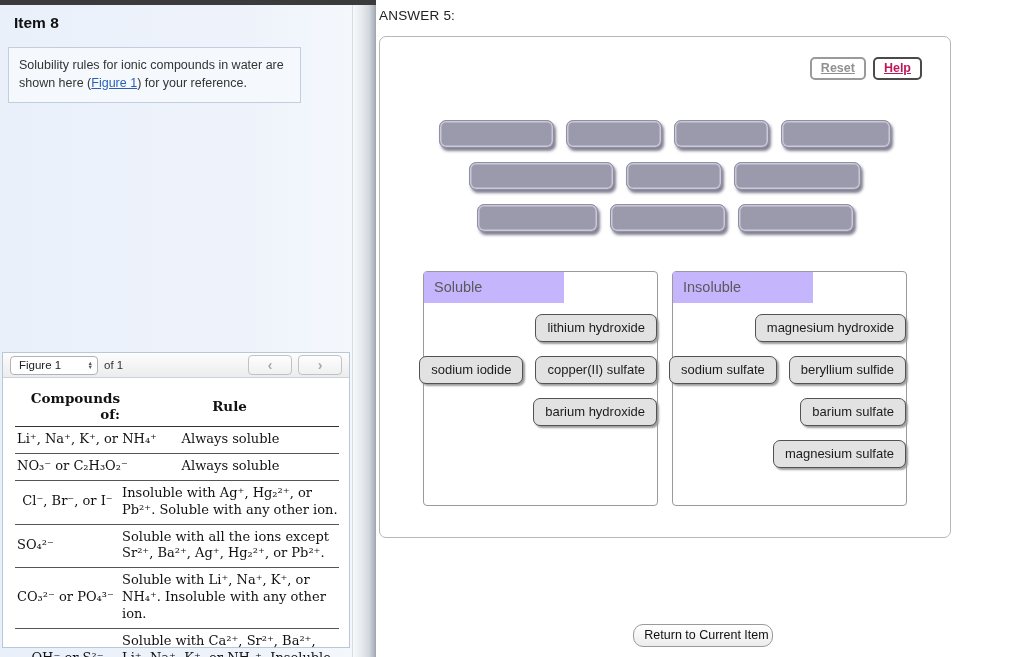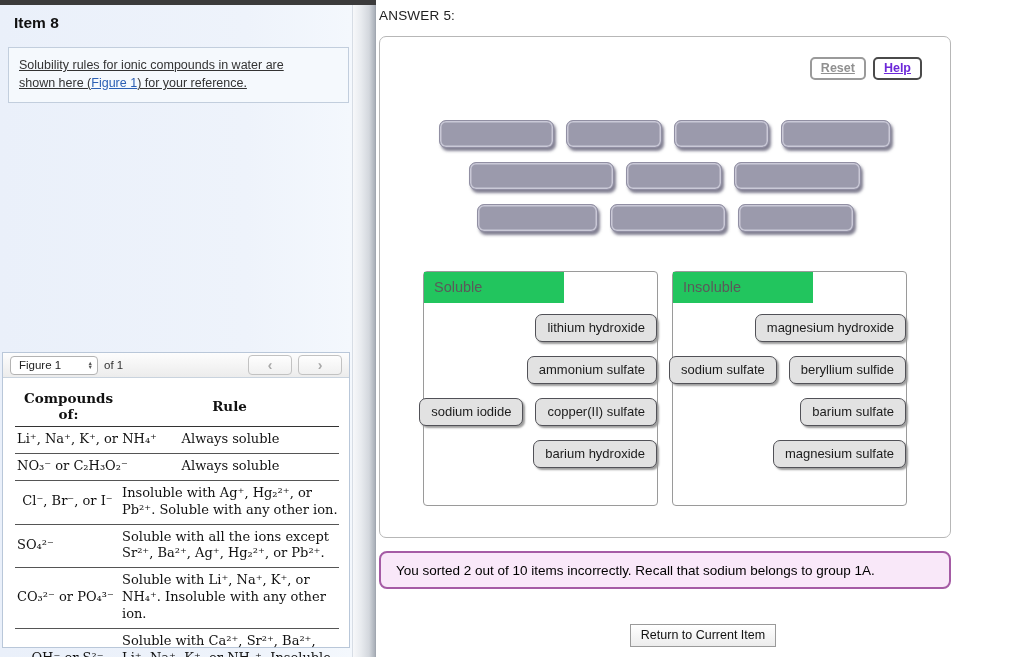--- a/index.html
+++ b/index.html
@@ -14,23 +14,23 @@
     background:linear-gradient(to right,#eaf0fa 0%,#eef3fb 70%,#f4f8fd 100%);
   }
   .top-bar{position:absolute;top:0;left:0;width:376px;height:5px;background:#3b3b3b;z-index:5;}
   .splitter{
     position:absolute;top:0;left:352px;width:24px;height:657px;
     background:linear-gradient(to right,#f7f8fa 0%,#e8ebef 35%,#d3d7dd 70%,#aab0b9 95%,#9aa0a9 100%);
     border-left:1px solid #d7dde5;box-sizing:border-box;z-index:4;
   }
   .item-title{position:absolute;top:14px;left:14px;font-size:15.5px;color:#111;font-weight:bold;}
   .intro-box{
-    position:absolute;top:47px;left:8px;width:341px;box-sizing:border-box;
-    background:#f5f9fd;border:1px solid #c2cedd;padding:8px 26px 10px 10px;
-    font-size:12.5px;color:#333;line-height:1.45;text-decoration:underline;
+    position:absolute;top:47px;left:8px;width:293px;box-sizing:border-box;
+    background:#f5f9fd;border:1px solid #c2cedd;padding:8px 4px 10px 10px;
+    font-size:12.5px;color:#333;line-height:1.45;
   }
   .intro-box a{color:#2b5fb4;text-decoration:underline;cursor:pointer;}
   
   .figure-widget{
     position:absolute;top:352px;left:2px;width:348px;height:296px;box-sizing:border-box;
     background:#fff;border:1px solid #b9c7d9;
   }
   .figure-nav{
     height:25px;box-sizing:border-box;display:flex;align-items:center;gap:6px;
     padding:0 7px;background:linear-gradient(#fdfdfd,#ececec);
@@ -48,75 +48,75 @@
     background:linear-gradient(#fefefe,#f0f0f0);color:#a9a9a9;font-size:14px;font-weight:bold;
     display:flex;align-items:center;justify-content:center;cursor:pointer;
   }
   .nav-btn.first{margin-left:auto;}
   
   .sol-table{
     margin:9px 12px 0 12px;width:324px;border-collapse:collapse;table-layout:fixed;
     font-family:"DejaVu Serif","Liberation Serif",serif;font-size:13px;color:#111;
   }
   .sol-table th{border-bottom:1px solid #333;padding:3px 0 4px 0;font-size:13.5px;}
-  .sol-table th.compound-h{width:32%;text-align:center;padding-left:2px;}
+  .sol-table th.compound-h{width:32%;text-align:right;padding-left:2px;}
   .sol-table th.rule-h{width:68%;text-align:center;}
   .sol-table td{border-bottom:1px solid #555;padding:4px 0 5px 2px;vertical-align:middle;line-height:1.3;}
   .sol-table td.compound{white-space:nowrap;overflow:visible;}
   .sol-table tr:nth-child(3) td.compound,
   .sol-table tr:nth-child(6) td.compound{text-align:center;padding-left:0;}
   .sol-table tr:nth-child(1) td.rule,
   .sol-table tr:nth-child(2) td.rule{text-align:center;}
   
   .right-pane{position:absolute;top:0;left:352px;width:780px;height:657px;background:#fff;}
   .answer-heading{position:absolute;top:8px;left:27px;font-size:13.5px;color:#222;letter-spacing:.2px;}
   .answer-panel{
     position:absolute;top:36px;left:27px;width:572px;height:502px;box-sizing:border-box;
     background:#fff;border:1px solid #b7b7b7;border-radius:7px;
   }
   .toolbar{position:absolute;top:20px;right:28px;display:flex;gap:7px;}
   .btn-reset,.btn-help{
     font-family:inherit;font-size:12.5px;font-weight:bold;background:#fff;
     border-radius:5px;padding:2px 9px 3px 9px;cursor:pointer;text-decoration:underline;
   }
   .btn-reset{color:#909090;border:2px solid #9a9a9a;}
-  .btn-help{color:#6d28d9;border:2px solid #4a4a4a;}
+  .btn-help{color:#be185d;border:2px solid #4a4a4a;}
   .slots{position:absolute;top:83px;left:0;width:100%;display:flex;flex-direction:column;gap:14px;}
   .slot-row{display:flex;justify-content:center;gap:12px;}
   .slot{
     height:28px;box-sizing:border-box;border-radius:7px;background:#9b9aac;
     border:1px solid #918fa3;
     box-shadow:inset 0 0 0 1.5px #cac9d7, 2px 3px 3px rgba(88,86,110,0.75);
     cursor:grab;
   }
   .bins{position:absolute;top:234px;left:0;width:100%;display:flex;justify-content:center;gap:14px;}
   .bin{
     width:235px;height:235px;box-sizing:border-box;background:#fff;
     border:1px solid #9a9a9a;border-radius:4px;position:relative;
   }
   .bin-title{
     position:absolute;top:0;left:0;width:60%;box-sizing:border-box;
-    background:#22c55e;color:#5a5a5a;font-size:14.5px;padding:7px 0 8px 10px;
+    background:#c4b5fd;color:#5a5a5a;font-size:14.5px;padding:7px 0 8px 10px;
   }
   .bin-rows{position:absolute;top:42px;left:0;width:100%;display:flex;flex-direction:column;gap:14px;}
   .chip-row{display:flex;justify-content:flex-end;gap:12px;}
   .chip{
     height:28px;box-sizing:border-box;background:#e2e2e2;border:1px solid #515157;
     border-radius:7px;box-shadow:2px 2px 2px #9d9d9d;padding:5px 11px 0 11px;
     font-size:13px;color:#1c1c1c;white-space:nowrap;cursor:grab;
   }
   .feedback{
     position:absolute;top:551px;left:27px;width:572px;height:38px;box-sizing:border-box;
     background:#f9e8f9;border:2px solid #a55ba5;border-radius:8px;
     display:flex;align-items:center;padding:0 15px;font-size:13.5px;color:#000;
   }
   .return-row{position:absolute;top:624px;left:27px;width:572px;text-align:center;}
   .btn-return{
     font-family:inherit;font-size:12.5px;color:#111;background:linear-gradient(#ffffff,#ececec);
-    border:1px solid #9a9a9a;border-radius:0;padding:3px 10px 4px 10px;cursor:pointer;
+    border:1px solid #9a9a9a;border-radius:10px;padding:3px 3px 4px 10px;cursor:pointer;
     transform:translateX(38px);
   }
 </style>
 </head>
 <body>
 
 <div class="left-pane">
   <div class="item-title">Item 8</div>
 
   <div class="intro-box">
@@ -208,23 +208,20 @@
         </div>
       </div>
     <div class="bins">
         <div class="bin">
           <div class="bin-title">Soluble</div>
           <div class="bin-rows">
             <div class="chip-row">
               <div class="chip">lithium hydroxide</div>
             </div>
             <div class="chip-row">
-              <div class="chip">ammonium sulfate</div>
-            </div>
-            <div class="chip-row">
               <div class="chip">sodium iodide</div>
               <div class="chip">copper(II) sulfate</div>
             </div>
             <div class="chip-row">
               <div class="chip">barium hydroxide</div>
             </div>
           </div>
         </div>
         <div class="bin">
           <div class="bin-title">Insoluble</div>
@@ -240,20 +237,17 @@
               <div class="chip">barium sulfate</div>
             </div>
             <div class="chip-row">
               <div class="chip">magnesium sulfate</div>
             </div>
           </div>
         </div>
       </div>
   </div>
 
-  <div class="feedback">
-    <span>You sorted 2 out of 10 items incorrectly. Recall that sodium belongs to group 1A.</span>
-  </div>
 
   <div class="return-row">
     <button class="btn-return">Return to Current Item</button>
   </div>
 </div>
 
 </body></html>

